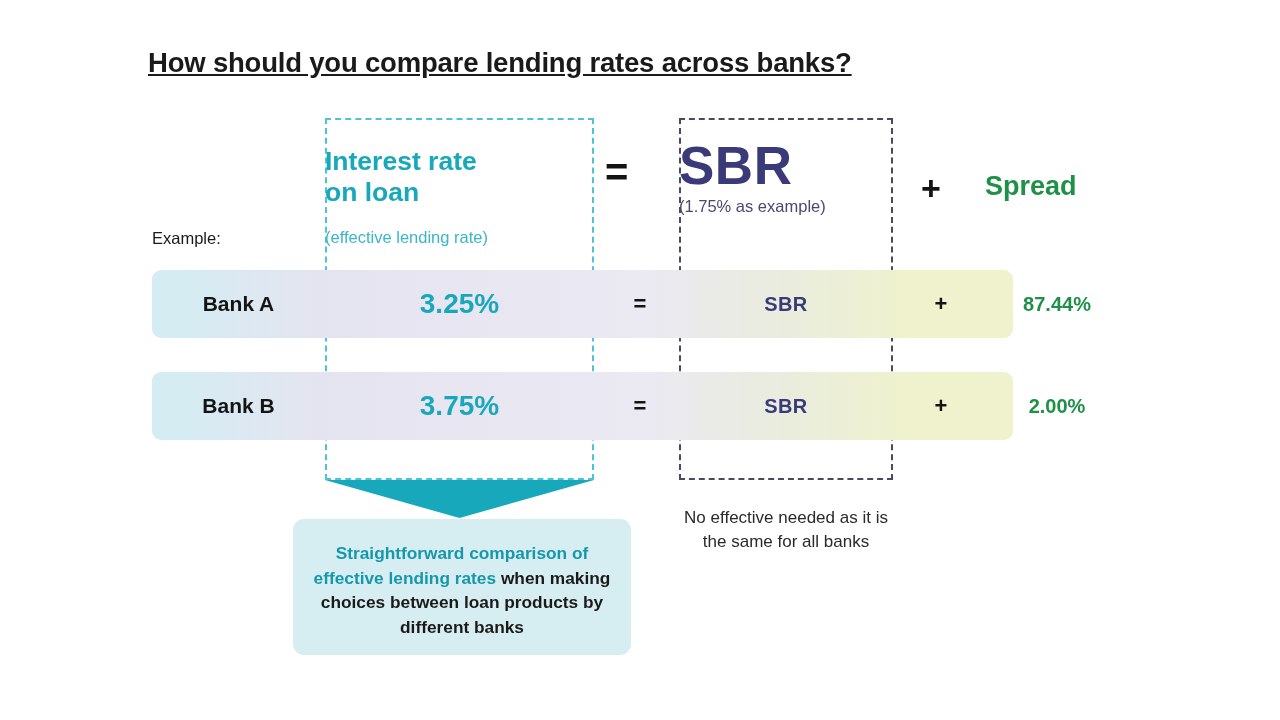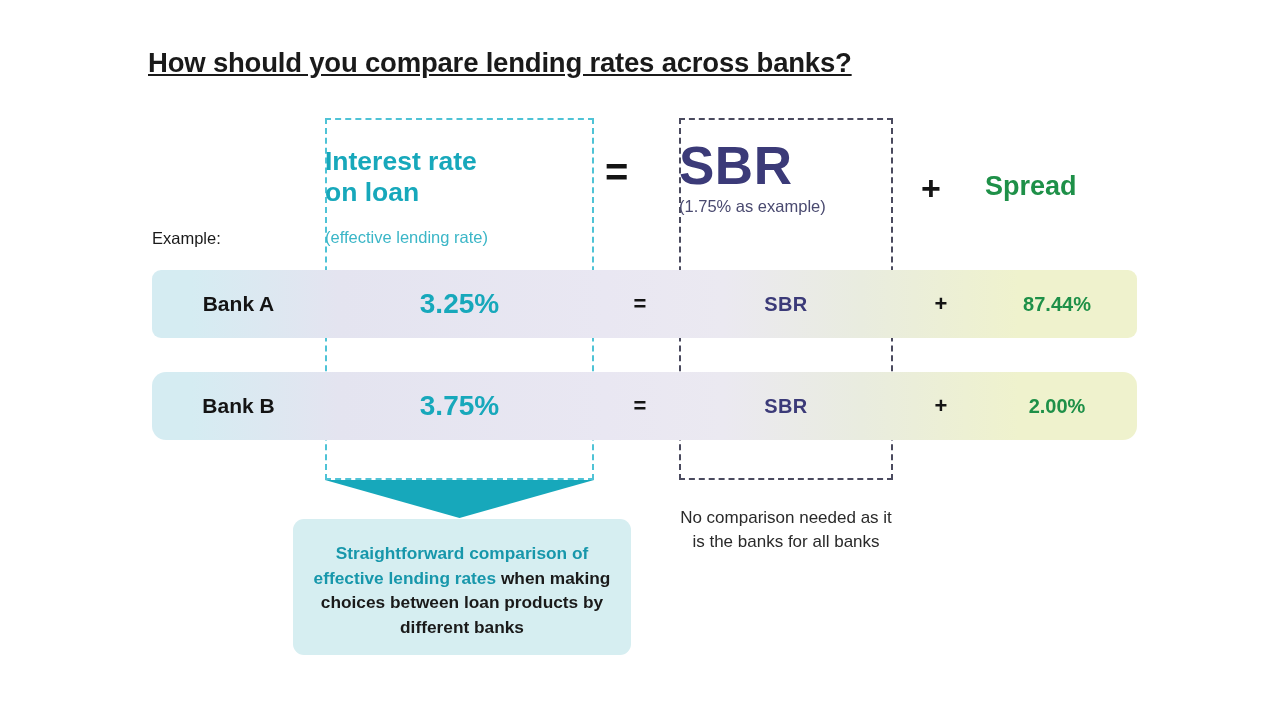--- a/index.html
+++ b/index.html
@@ -134,35 +134,35 @@
     font-size: 16.5px;
     color: #1a1a1a;
     font-weight: normal;
     text-align: right;
   }
 
   
   .bank-row {
     position: absolute;
     left: 152px;
-    width: 985px;
+    width: 861px;
     height: 68px;
     border-radius: 9px;
     background: linear-gradient(to right,
         #d5ecf2 0%,
         #d5ecf2 4%,
         #e4e4f0 19%,
         #e9e7f2 46%,
         #ebe9f1 58%,
         #e9ecdf 72%,
         #eff2cd 88%,
         #eff2cd 100%);
   }
   .bank-row.row-a { top: 270px; }
-  .bank-row.row-b { top: 372px; border-radius: 14px; }
+  .bank-row.row-b { top: 372px; }
 
   .cell {
     position: absolute;
     top: 0;
     height: 68px;
     display: flex;
     align-items: center;
     justify-content: center;
     box-sizing: border-box;
   }
@@ -302,15 +302,15 @@
   <div class="arrow-down">
     <svg width="269" height="38" viewBox="0 0 269 38" xmlns="http://www.w3.org/2000/svg">
       <polygon points="0,0 269,0 134.5,38" fill="#17a8bb"></polygon>
     </svg>
   </div>
 
   <div class="callout">
     <span class="hl">Straightforward comparison of effective lending rates</span><span> when making choices between loan products by different banks</span>
   </div>
 
-  <div class="right-note">No comparison needed as it is the banks for all banks</div>
+  <div class="right-note">No effective needed as it is the same for all banks</div>
 
 </div>
 
 </body></html>

